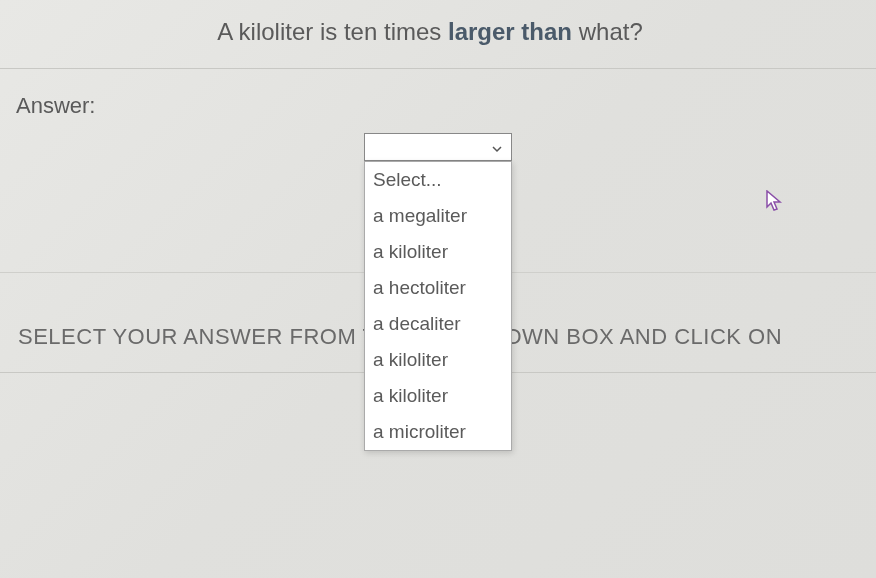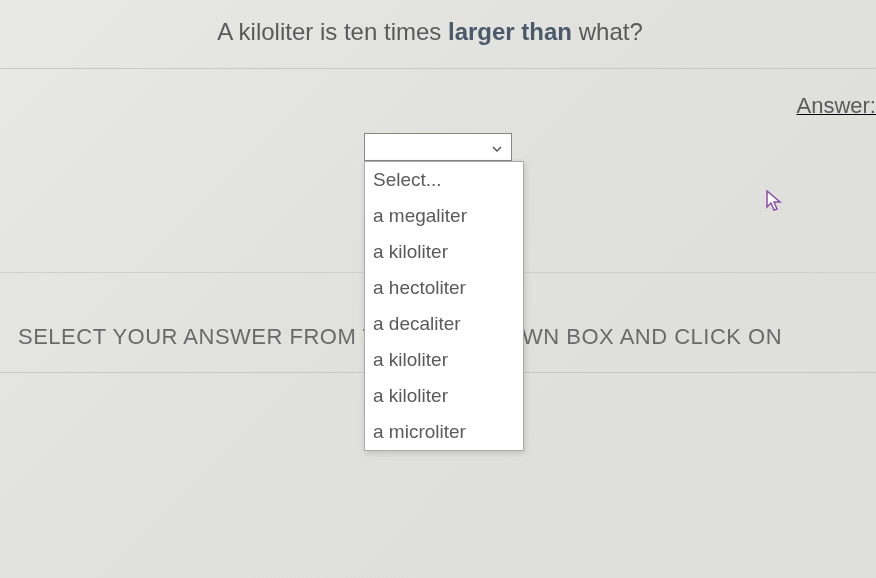--- a/index.html
+++ b/index.html
@@ -22,23 +22,22 @@
     }
     .question {
       font-size: 24px;
       color: #5a5a5a;
     }
     .question .emphasis {
       font-weight: bold;
       color: #4a5a6a;
     }
     .answer-label-area {
-      text-align: right;
+      text-align: left;
       padding: 24px 0 14px 16px;
-      text-decoration: underline;
     }
     .answer-label {
       font-size: 22px;
       color: #5a5a5a;
     }
     .select-wrapper {
       position: relative;
       text-align: center;
     }
     .select-box {
@@ -58,21 +57,21 @@
       top: 50%;
       transform: translateY(-50%);
       width: 12px;
       height: 12px;
     }
     .dropdown {
       position: absolute;
       left: 50%;
       transform: translateX(-74px);
       top: 28px;
-      width: 160px;
+      width: 148px;
       background: #fff;
       border: 1px solid #aaa;
       box-shadow: 1px 2px 6px rgba(0,0,0,0.15);
       z-index: 10;
       text-align: left;
     }
     .dropdown-item {
       padding: 7px 8px;
       font-size: 19px;
       color: #5a5a5a;

